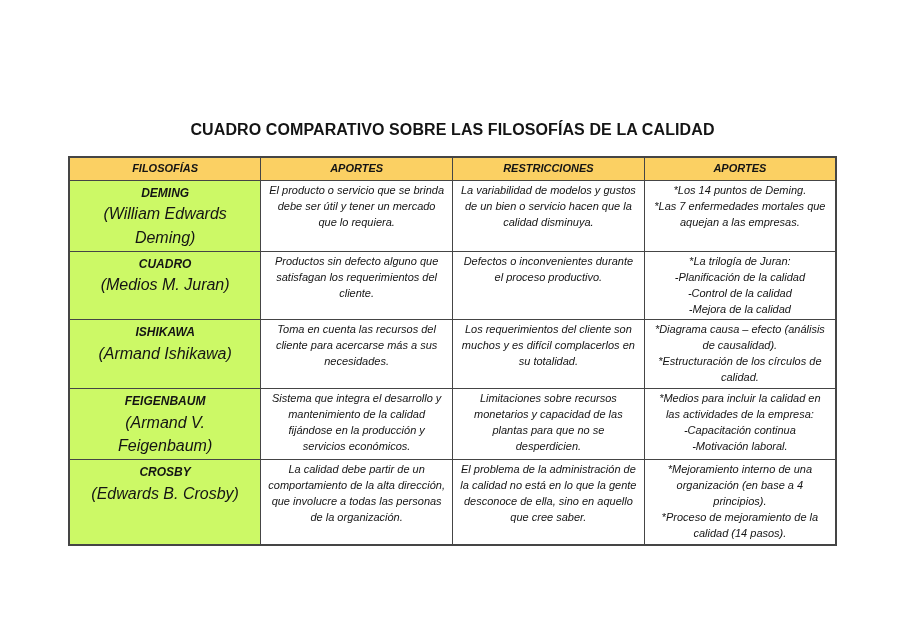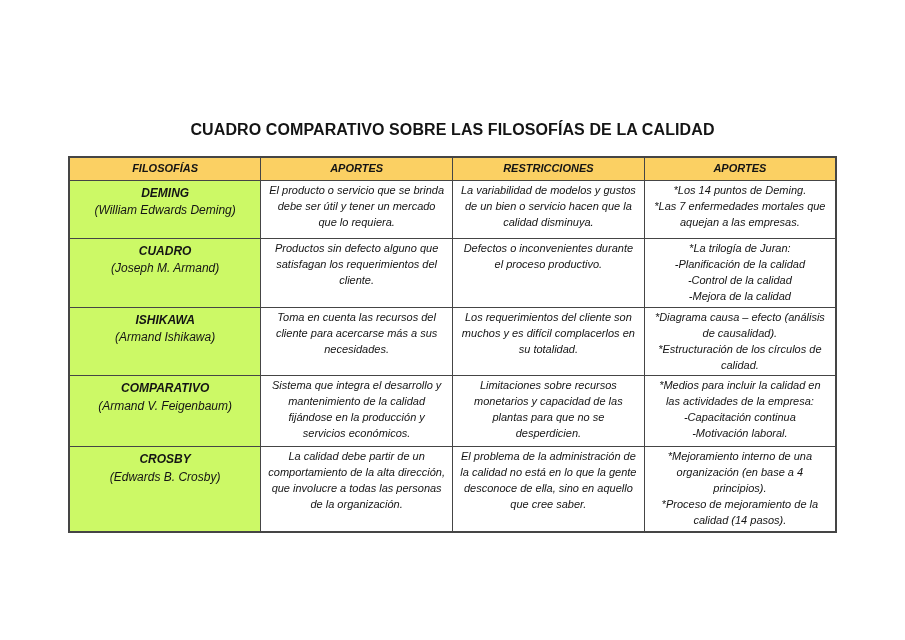--- a/index.html
+++ b/index.html
@@ -44,21 +44,21 @@
     font-size: 11px;
     padding: 3px 2px;
     height: 15px;
     vertical-align: middle;
   }
   .cuadro td.philosopher {
     background: var(--philosopher-bg, #CCF966);
     padding-top: 4px;
   }
   .philosopher .pname { font-weight: bold; font-size: 12px; }
-  .philosopher .pfull { font-weight: normal; font-size: 12px; }
+  .philosopher .pfull { font-weight: normal; font-size: 16px; }
   td.multiline { white-space: pre-line; }
   tbody tr:nth-child(1) { height: 58px; }
   tbody tr:nth-child(2) { height: 65px; }
   tbody tr:nth-child(3) { height: 67px; }
   tbody tr:nth-child(4) { height: 71px; }
   tbody tr:nth-child(5) { height: 83px; }
 </style>
 </head>
 <body style="--header-bg: #FBD063; --philosopher-bg: #CCF966; --border: #454545;">
 
@@ -86,42 +86,42 @@
         <div class="pfull">(William Edwards Deming)</div>
       </td>
       <td>El producto o servicio que se brinda debe ser útil y tener un mercado que lo requiera.</td>
       <td>La variabilidad de modelos y gustos de un bien o servicio hacen que la calidad disminuya.</td>
       <td class="multiline">*Los 14 puntos de Deming.
 *Las 7 enfermedades mortales que aquejan a las empresas.</td>
     </tr>
     <tr>
       <td class="philosopher">
         <div class="pname">CUADRO</div>
-        <div class="pfull">(Joseph M. Armand)</div>
+        <div class="pfull">(Medios M. Juran)</div>
       </td>
       <td>Productos sin defecto alguno que satisfagan los requerimientos del cliente.</td>
       <td>Defectos o inconvenientes durante el proceso productivo.</td>
       <td class="multiline">*La trilogía de Juran:
 -Planificación de la calidad
 -Control de la calidad
 -Mejora de la calidad</td>
     </tr>
     <tr>
       <td class="philosopher">
         <div class="pname">ISHIKAWA</div>
         <div class="pfull">(Armand Ishikawa)</div>
       </td>
       <td>Toma en cuenta las recursos del cliente para acercarse más a sus necesidades.</td>
       <td>Los requerimientos del cliente son muchos y es difícil complacerlos en su totalidad.</td>
       <td class="multiline">*Diagrama causa – efecto (análisis de causalidad).
 *Estructuración de los círculos de calidad.</td>
     </tr>
     <tr>
       <td class="philosopher">
-        <div class="pname">COMPARATIVO</div>
+        <div class="pname">FEIGENBAUM</div>
         <div class="pfull">(Armand V. Feigenbaum)</div>
       </td>
       <td>Sistema que integra el desarrollo y mantenimiento de la calidad fijándose en la producción y servicios económicos.</td>
       <td>Limitaciones sobre recursos monetarios y capacidad de las plantas para que no se desperdicien.</td>
       <td class="multiline">*Medios para incluir la calidad en las actividades de la empresa:
 -Capacitación continua
 -Motivación laboral.</td>
     </tr>
     <tr>
       <td class="philosopher">

